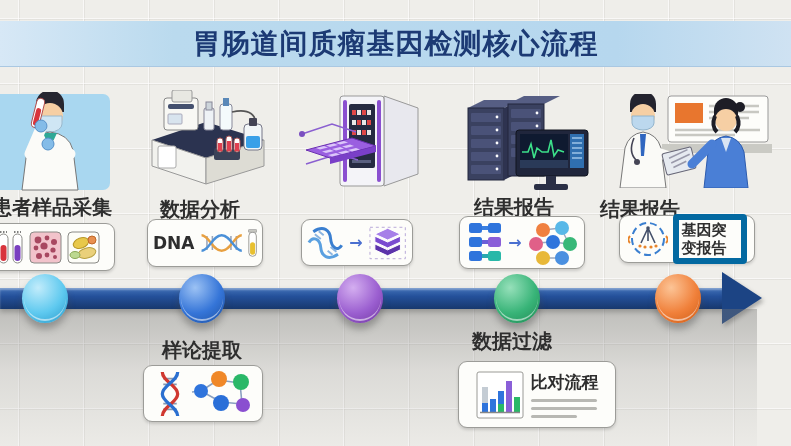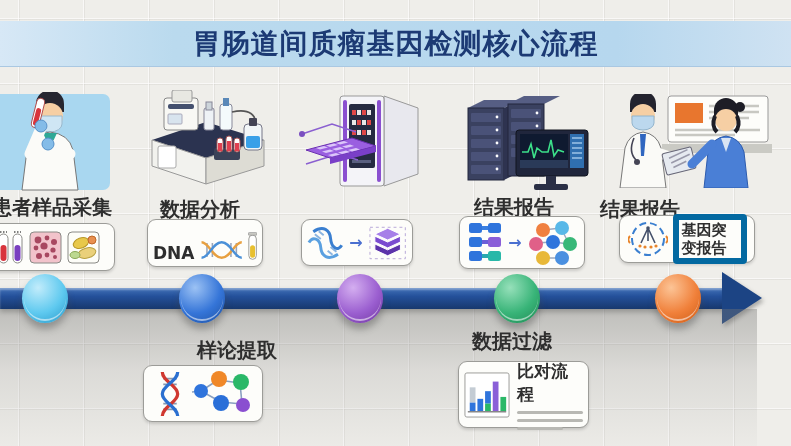--- a/index.html
+++ b/index.html
@@ -138,21 +138,21 @@
     <rect x="111" y="28" width="8" height="8" rx="1" fill="#445"></rect>
     <rect x="76" y="58" width="26" height="12" rx="2" fill="#3a4258"></rect>
     <rect x="79" y="48" width="6" height="14" rx="3" fill="#fff" stroke="#a55"></rect>
     <rect x="80" y="53" width="4" height="8" fill="#e04050"></rect>
     <rect x="88" y="46" width="6" height="16" rx="3" fill="#fff" stroke="#a55"></rect>
     <rect x="89" y="51" width="4" height="10" fill="#e04050"></rect>
     <rect x="96" y="48" width="6" height="14" rx="3" fill="#fff" stroke="#a55"></rect>
     <rect x="97" y="53" width="4" height="8" fill="#e04050"></rect>
   </svg>
   <div class="stage-label" style="left:160px; top:196px; width:80px;">数据分析</div>
-  <div class="badge" style="left:147px; top:219px; width:116px; height:48px;align-items:flex-end;">
+  <div class="badge" style="left:147px; top:219px; width:116px; height:48px;">
     <span class="badge-text" style="font-size:17px;">DNA</span>
     <svg width="52" height="26" viewBox="0 0 56 26">
       <path d="M9,4 v18 M16,4 v18 M40,4 v18 M47,4 v18" stroke="#9aa4b8" stroke-width="2"></path>
       <path d="M2,3 C12,3 16,23 28,23 C40,23 44,3 54,3" stroke="#e8a040" stroke-width="3" fill="none"></path>
       <path d="M2,23 C12,23 16,3 28,3 C40,3 44,23 54,23" stroke="#4a90d8" stroke-width="3" fill="none"></path>
     </svg>
     <svg width="11" height="34" viewBox="0 0 11 34">
       <rect x="1" y="4" width="9" height="29" rx="4.5" fill="#fff" stroke="#8a8a86"></rect>
       <rect x="2.5" y="16" width="6" height="15" rx="3" fill="#e8c030"></rect>
       <rect x="0" y="1" width="11" height="3" rx="1.5" fill="#cfcfc8" stroke="#999"></rect>
@@ -316,39 +316,39 @@
 
   <div class="tl-bar"></div>
   <div class="tl-head"></div>
   <div class="tl-shade"></div>
   <div class="node node-0" style="left:22px;  top:274px;"></div>
   <div class="node node-1" style="left:179px; top:274px;"></div>
   <div class="node node-2" style="left:337px; top:274px;"></div>
   <div class="node node-3" style="left:494px; top:274px;"></div>
   <div class="node node-4" style="left:655px; top:274px;"></div>
 
-  <div class="stage-label" style="left:162px; top:337px; width:80px;margin-left:35px;">样论提取</div>
+  <div class="stage-label" style="left:162px; top:337px; width:80px;">样论提取</div>
   <div class="badge" style="left:143px; top:365px; width:120px; height:57px;">
     <svg width="30" height="48" viewBox="0 0 30 50">
       <path d="M8,9 h14 M8,15 h14 M8,35 h14 M8,41 h14" stroke="#8898b0" stroke-width="2"></path>
       <path d="M7,2 C7,12 23,16 23,25 C23,34 7,38 7,48" stroke="#d03830" stroke-width="3.4" fill="none"></path>
       <path d="M23,2 C23,12 7,16 7,25 C7,34 23,38 23,48" stroke="#2a6fd0" stroke-width="3.4" fill="none"></path>
     </svg>
     <svg width="62" height="48" viewBox="0 0 62 48">
       <path d="M2,22 L11,21 M11,21 L28,10 M28,10 L50,13 M11,21 L31,32 M31,32 L52,34 M50,13 L52,34" stroke="#8aa0c0" stroke-width="1.6" fill="none"></path>
       <circle cx="11" cy="21" r="7" fill="#2f74dc"></circle>
       <circle cx="29" cy="9" r="8" fill="#f08828"></circle>
       <circle cx="51" cy="12" r="8" fill="#2ab868"></circle>
       <circle cx="31" cy="33" r="8" fill="#2a6fd8"></circle>
       <circle cx="53" cy="35" r="7" fill="#8a4fd0"></circle>
     </svg>
   </div>
 
   <div class="stage-label" style="left:472px; top:328px; width:80px;">数据过滤</div>
-  <div class="badge" style="left:458px; top:361px; width:131px; height:67px; gap:7px;">
+  <div class="badge" style="left:458px; top:361px; width:158px; height:67px; gap:7px;">
     <svg width="48" height="48" viewBox="0 0 48 48">
       <rect x="1" y="1" width="46" height="46" rx="2" fill="#fff" stroke="#9a9a96"></rect>
       <rect x="6" y="16" width="6" height="16" fill="#c4ccd4"></rect>
         <rect x="6" y="32" width="6" height="9" fill="#2f74dc"></rect>
       <rect x="14" y="28" width="6" height="13" fill="#2f74dc"></rect>
       <rect x="22" y="20" width="6" height="13" fill="#2f74dc"></rect>
         <rect x="22" y="33" width="6" height="8" fill="#2ab868"></rect>
       <rect x="30" y="10" width="6" height="31" fill="#8a5fd8"></rect>
       <rect x="38" y="26" width="6" height="15" fill="#2ab868"></rect>
       <path d="M4,41.5 h40" stroke="#888" stroke-width="1.5"></path>

